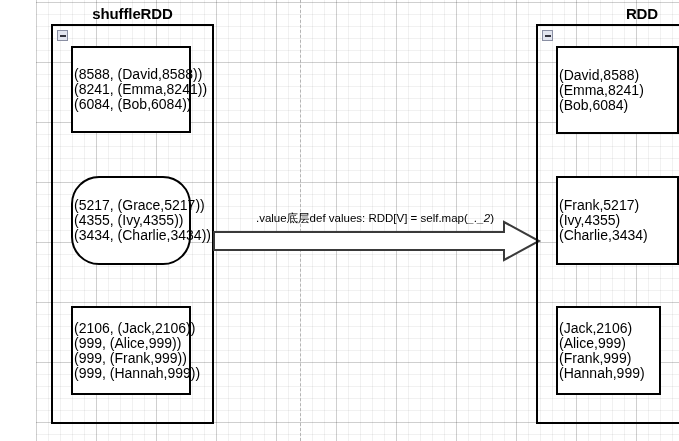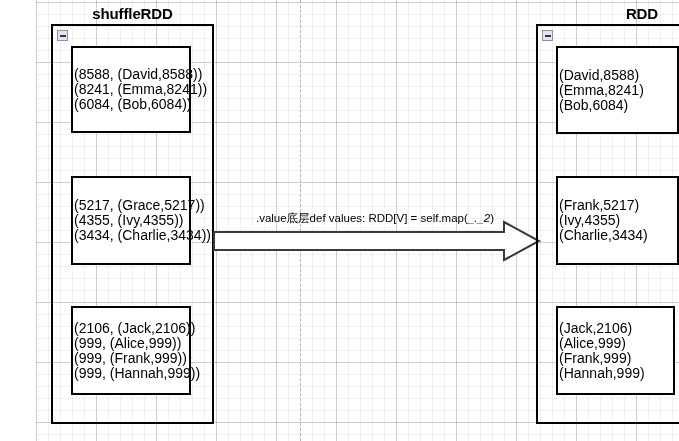--- a/index.html
+++ b/index.html
@@ -148,21 +148,21 @@
   </div>
 
   <div class="data-box" style="left:35px; top:46px; width:120px; height:87px;">
     <div class="lines">
       <div>(8588, (David,8588))</div>
       <div>(8241, (Emma,8241))</div>
       <div>(6084, (Bob,6084))</div>
     </div>
   </div>
 
-  <div class="data-box" style="left:35px; top:176px; width:120px; height:89px;">
+  <div class="data-box" style="left:35px; top:176px; width:120px; height:89px;border-radius:28px;">
     <div class="lines">
       <div>(5217, (Grace,5217))</div>
       <div>(4355, (Ivy,4355))</div>
       <div>(3434, (Charlie,3434))</div>
     </div>
   </div>
 
   <div class="data-box" style="left:35px; top:306px; width:120px; height:89px;">
     <div class="lines">
       <div>(2106, (Jack,2106))</div>
@@ -199,21 +199,21 @@
   </div>
 
   <div class="data-box" style="left:520px; top:176px; width:123px; height:89px;">
     <div class="lines">
       <div>(Frank,5217)</div>
       <div>(Ivy,4355)</div>
       <div>(Charlie,3434)</div>
     </div>
   </div>
 
-  <div class="data-box" style="left:520px; top:306px; width:119px; height:89px;">
+  <div class="data-box" style="left:520px; top:306px; width:105px; height:89px;">
     <div class="lines">
       <div>(Jack,2106)</div>
       <div>(Alice,999)</div>
       <div>(Frank,999)</div>
       <div>(Hannah,999)</div>
     </div>
   </div>
 
 </div>
 

